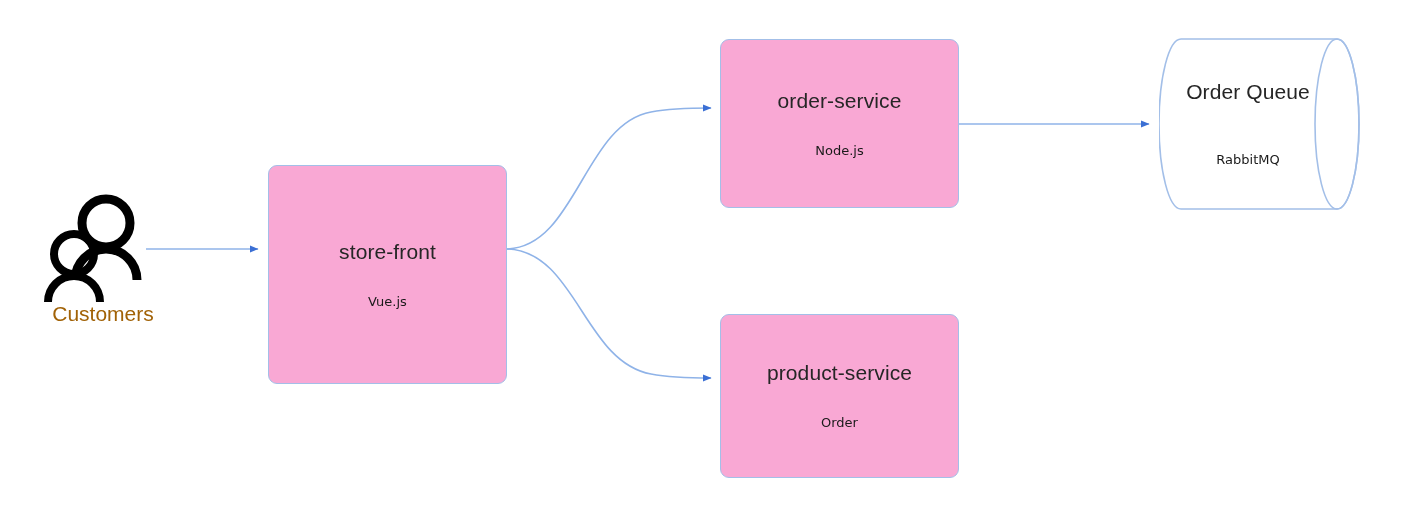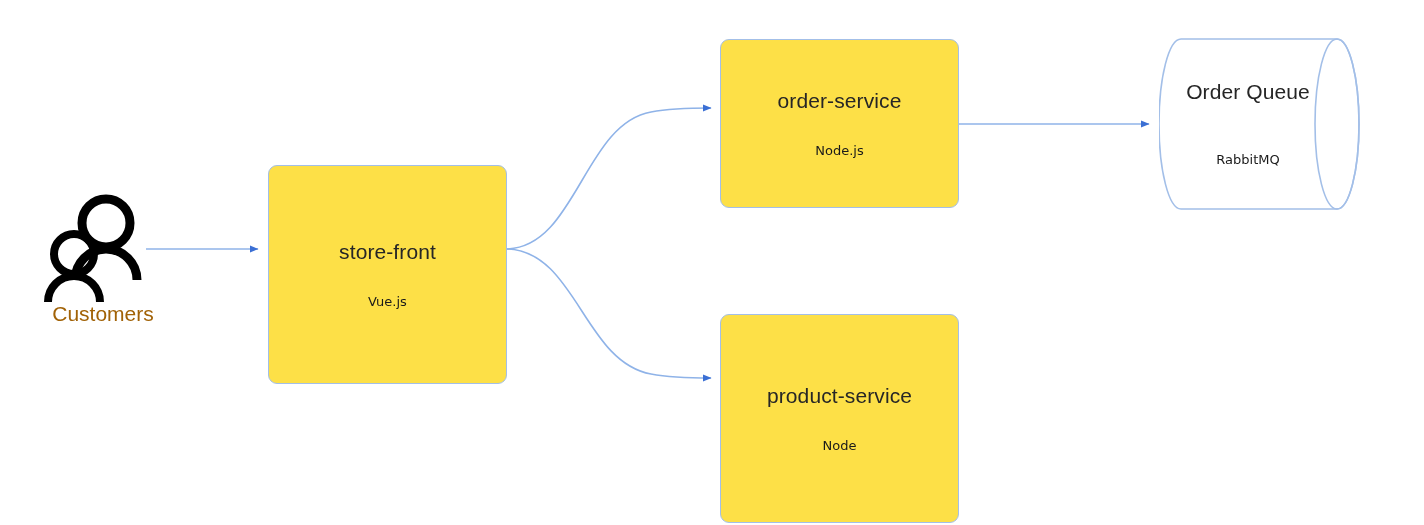--- a/index.html
+++ b/index.html
@@ -22,21 +22,21 @@
     position: absolute;
     left: 0;
     top: 0;
     width: 1424px;
     height: 525px;
     pointer-events: none;
   }
   .node-box {
     position: absolute;
     box-sizing: border-box;
-    background: #fde047;
+    background: #f9a8d4;
     border: 1.6px solid #a3bfe8;
     border-radius: 9px;
     display: flex;
     flex-direction: column;
     align-items: center;
     justify-content: center;
   }
   .node-title {
     color: #262626;
     font-size: 21px;
@@ -143,23 +143,23 @@
   <div class="node-box" style="left:268px; top:165px; width:239px; height:219px;">
     <div class="node-title">store-front</div>
     <div class="node-sub">Vue.js</div>
   </div>
 
   <div class="node-box" style="left:720px; top:39px; width:239px; height:169px;">
     <div class="node-title">order-service</div>
     <div class="node-sub">Node.js</div>
   </div>
 
-  <div class="node-box" style="left:720px; top:314px; width:239px; height:209px;">
+  <div class="node-box" style="left:720px; top:314px; width:239px; height:164px;">
     <div class="node-title">product-service</div>
-    <div class="node-sub">Node</div>
+    <div class="node-sub">Order</div>
   </div>
 
   <div id="queue-node">
     <svg id="queue-shape" viewBox="0 0 216 174" xmlns="http://www.w3.org/2000/svg">
 
       <path d="M 22 2 L 178 2
                A 22 85 0 0 1 178 172
                L 22 172
                A 22 85 0 0 1 22 2 Z" fill="#ffffff" stroke="#a3bfe8" stroke-width="1.6"></path>
 

